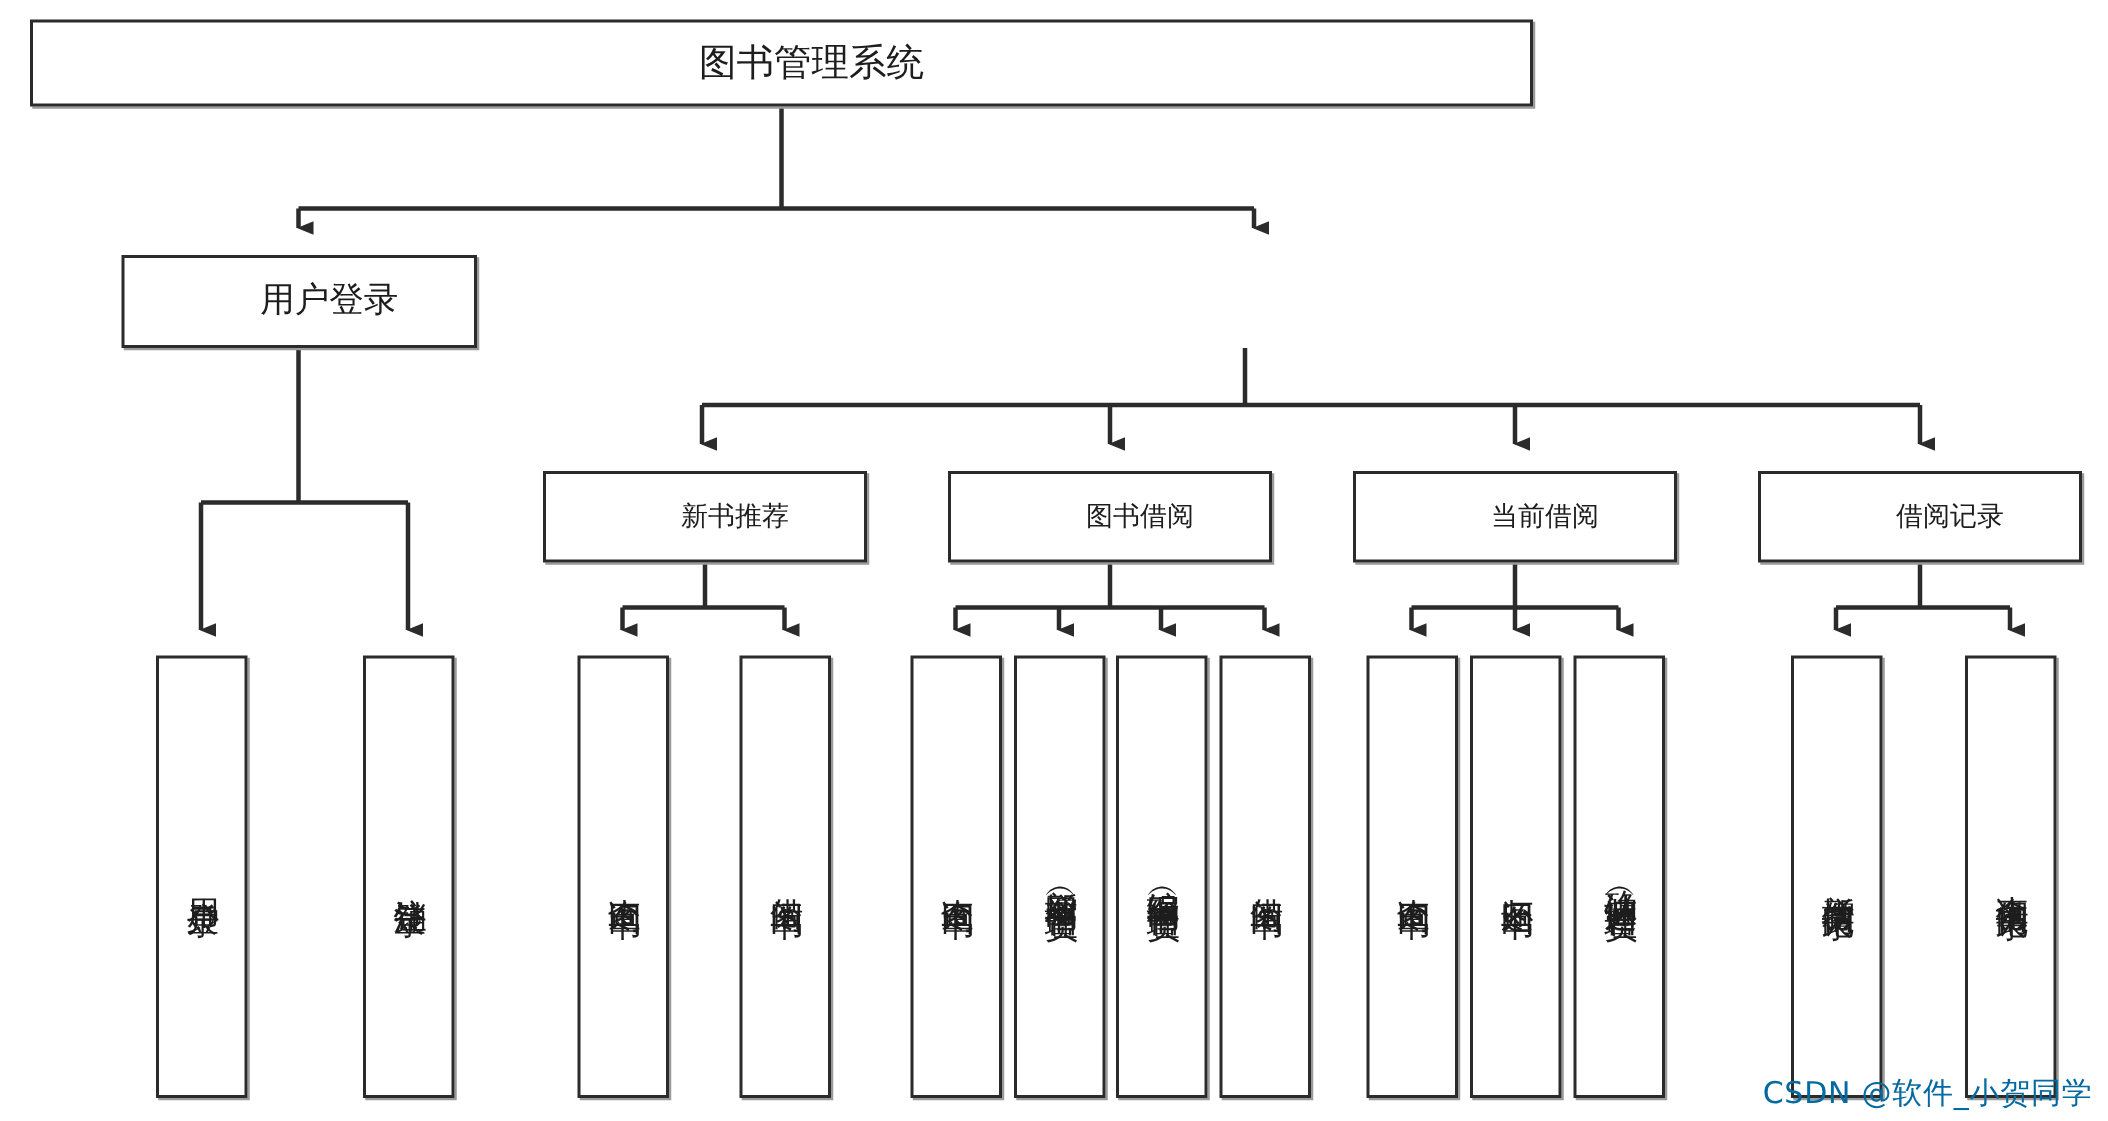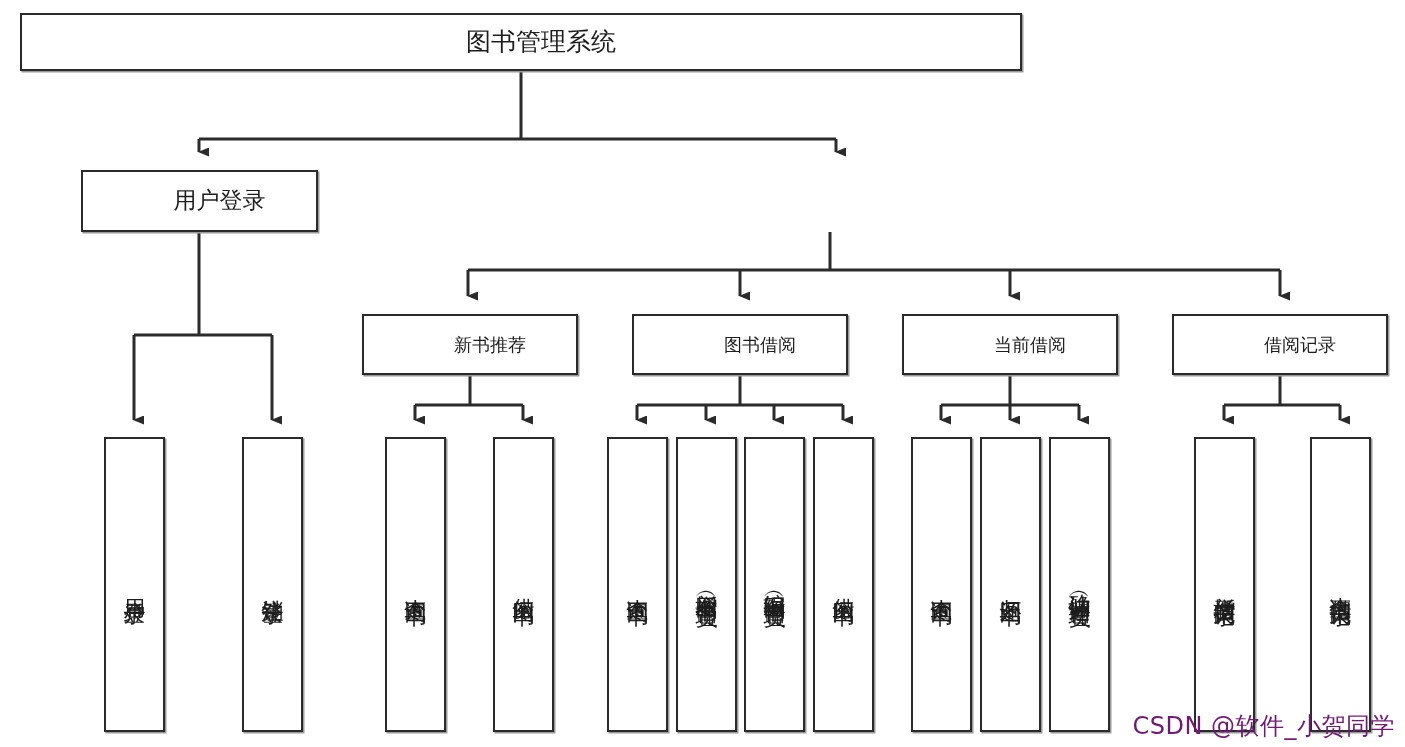--- a/index.html
+++ b/index.html
@@ -62,22 +62,22 @@
   .node.leaf .leaf-text {
     writing-mode: vertical-rl;
     text-orientation: upright;
     display: block;
     white-space: nowrap;
   }
   .watermark {
     position: absolute;
     right: 10px;
     bottom: 5px;
-    font-size: 24px;
-    color: #701a75;
+    font-size: 20px;
+    color: #0369a1;
     white-space: nowrap;
     letter-spacing: 0.5px;
     margin-top: 48px;
   }
 </style>
 </head>
 <body>
 
 <div id="diagram-canvas">
 

